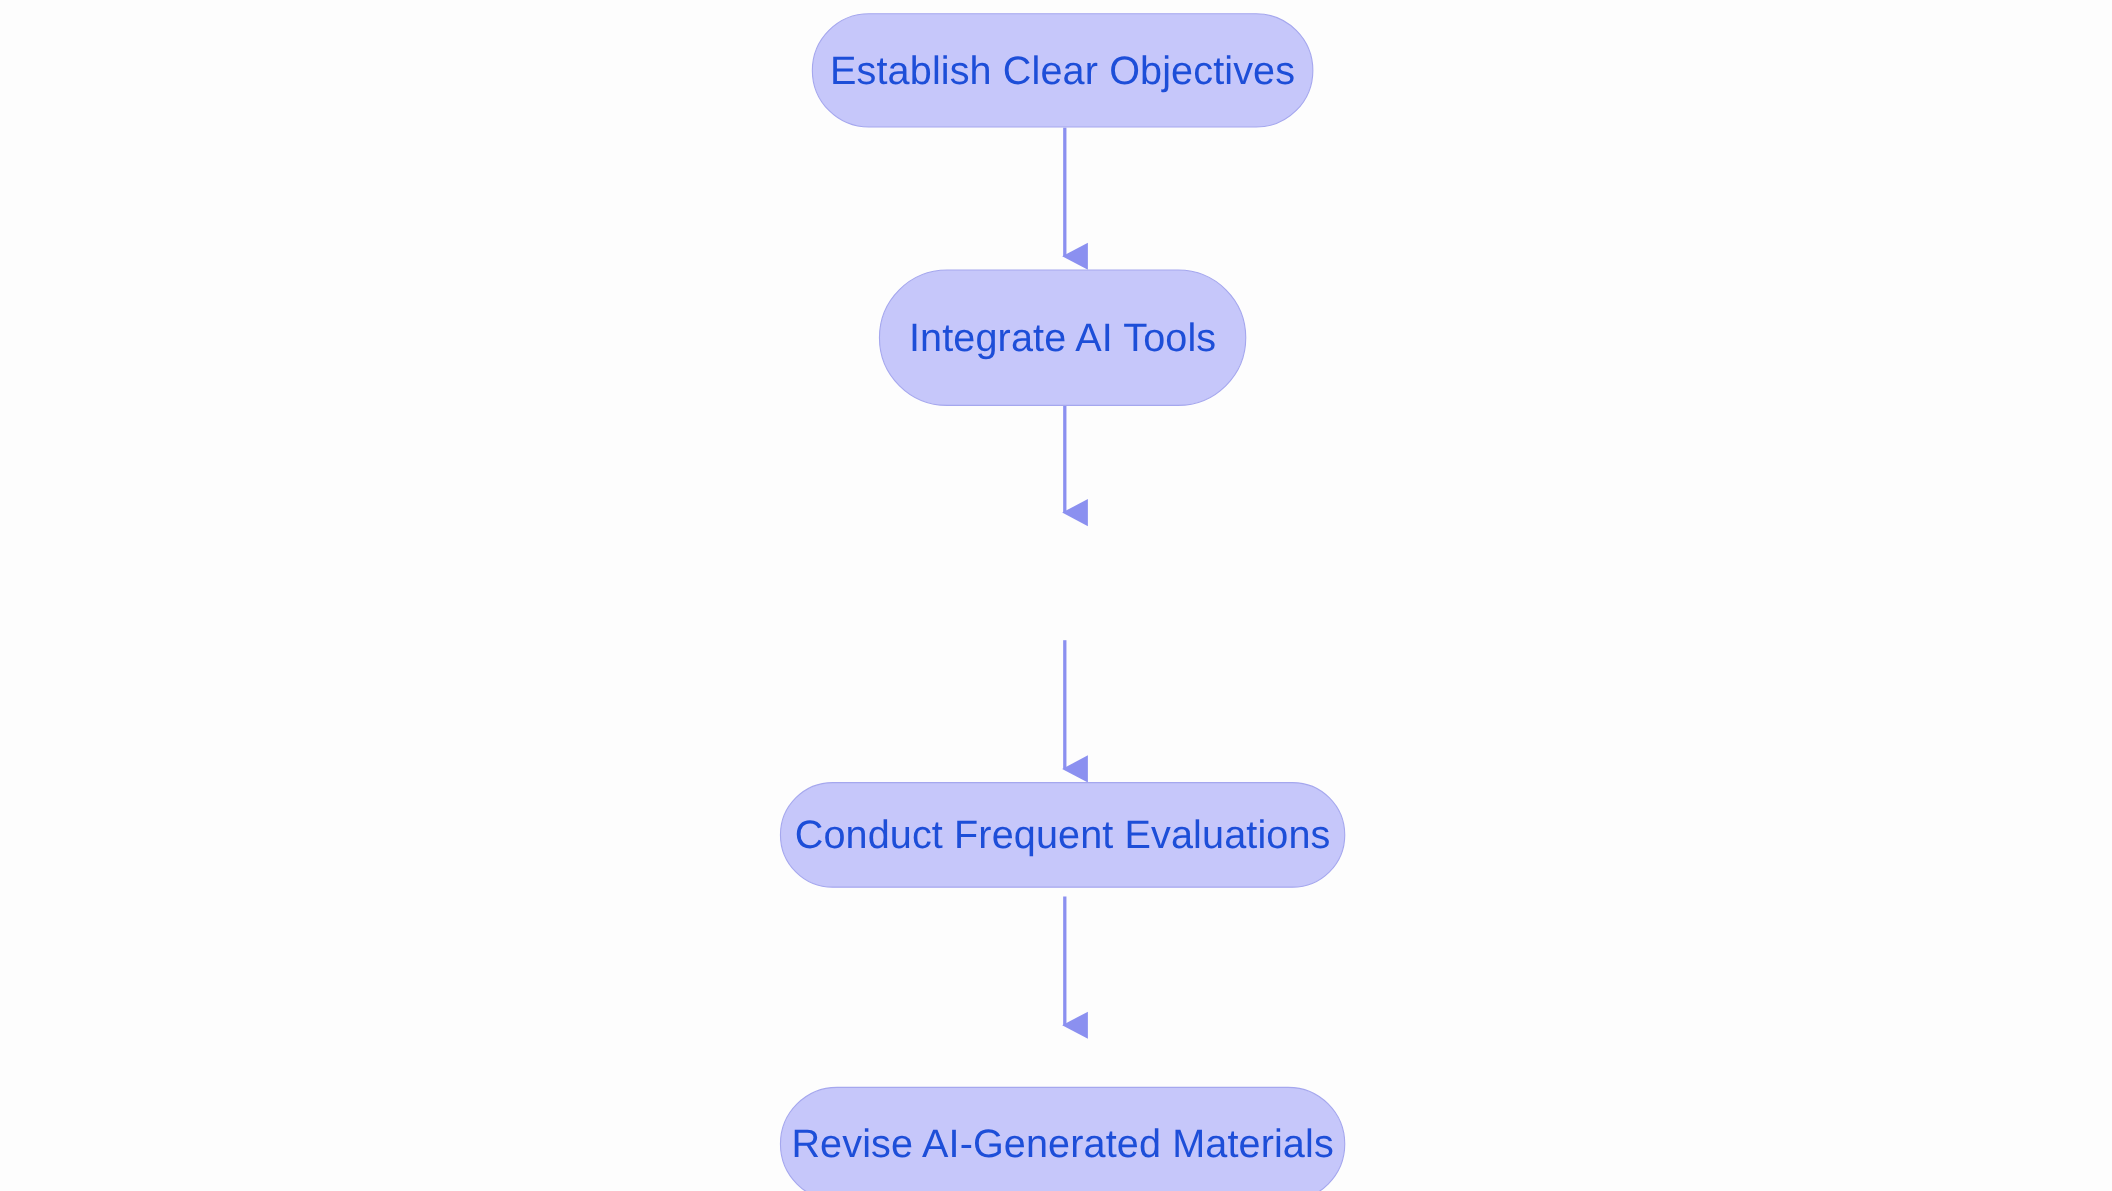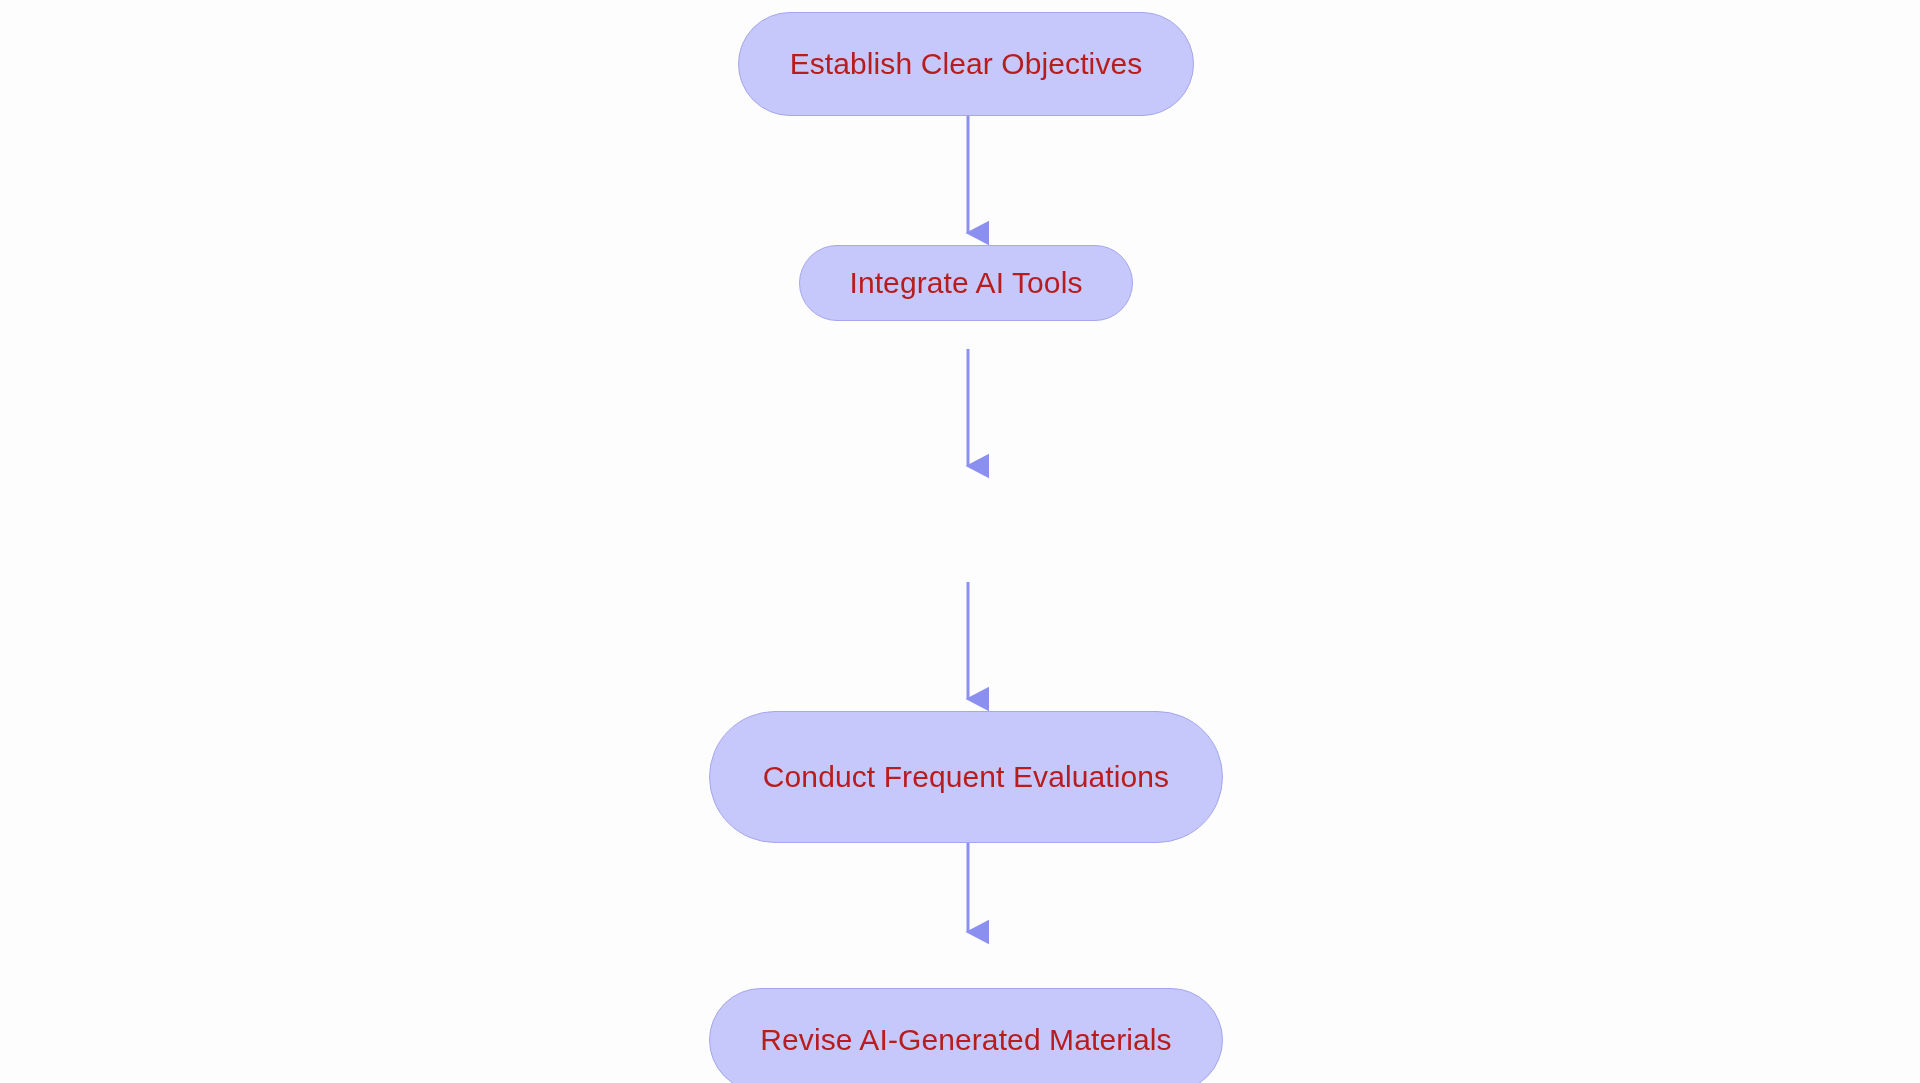--- a/index.html
+++ b/index.html
@@ -41,22 +41,22 @@
     display: flex;
     align-items: center;
     justify-content: center;
     background: #c6c7fa;
     border: 1.6px solid #a5a7ee;
     border-radius: 999px;
     -webkit-user-select: none;
     user-select: none;
   }
   .flow-node .node-label {
-    color: #b91c1c;
-    font-size: 30px;
+    color: #1d4ed8;
+    font-size: 36px;
     line-height: 1;
     letter-spacing: 0.1px;
     white-space: nowrap;
     font-weight: 400;
   }
 </style>
 </head>
 <body>
 
 <div id="flow-canvas">
@@ -81,26 +81,26 @@
       <line x1="968" y1="815" x2="968" y2="932" stroke="#8b90f0" stroke-width="3" marker-end="url(#arrowhead)"></line>
     </g>
   </svg>
 
   <div class="node-layer">
 
     <div class="flow-node" style="left:738px; top:12px; width:456px; height:104px;">
       <span class="node-label">Establish Clear Objectives</span>
     </div>
 
-    <div class="flow-node" style="left:799px; top:245px; width:334px; height:76px;">
+    <div class="flow-node" style="left:799px; top:245px; width:334px; height:124px;">
       <span class="node-label">Integrate AI Tools</span>
     </div>
 
 
-    <div class="flow-node" style="left:709px; top:711px; width:514px; height:132px;">
+    <div class="flow-node" style="left:709px; top:711px; width:514px; height:96px;">
       <span class="node-label">Conduct Frequent Evaluations</span>
     </div>
 
     <div class="flow-node" style="left:709px; top:944px; width:514px; height:104px;margin-top:44px;">
       <span class="node-label">Revise AI-Generated Materials</span>
     </div>
 
   </div>
 </div>
 

